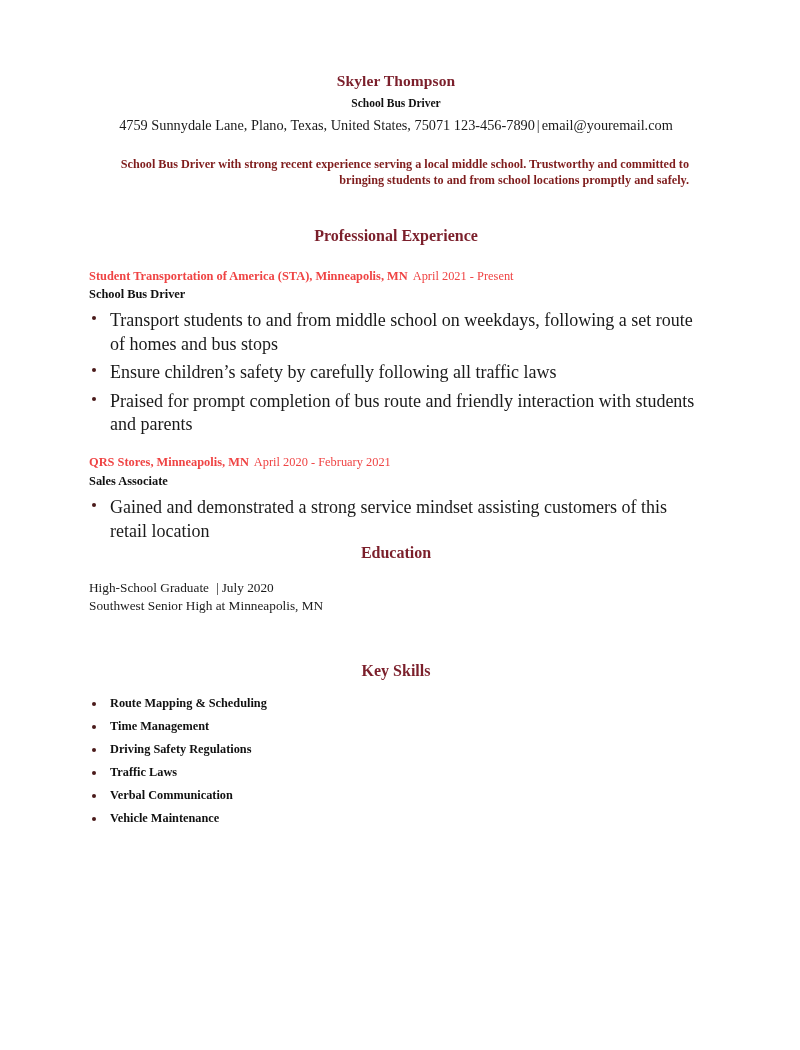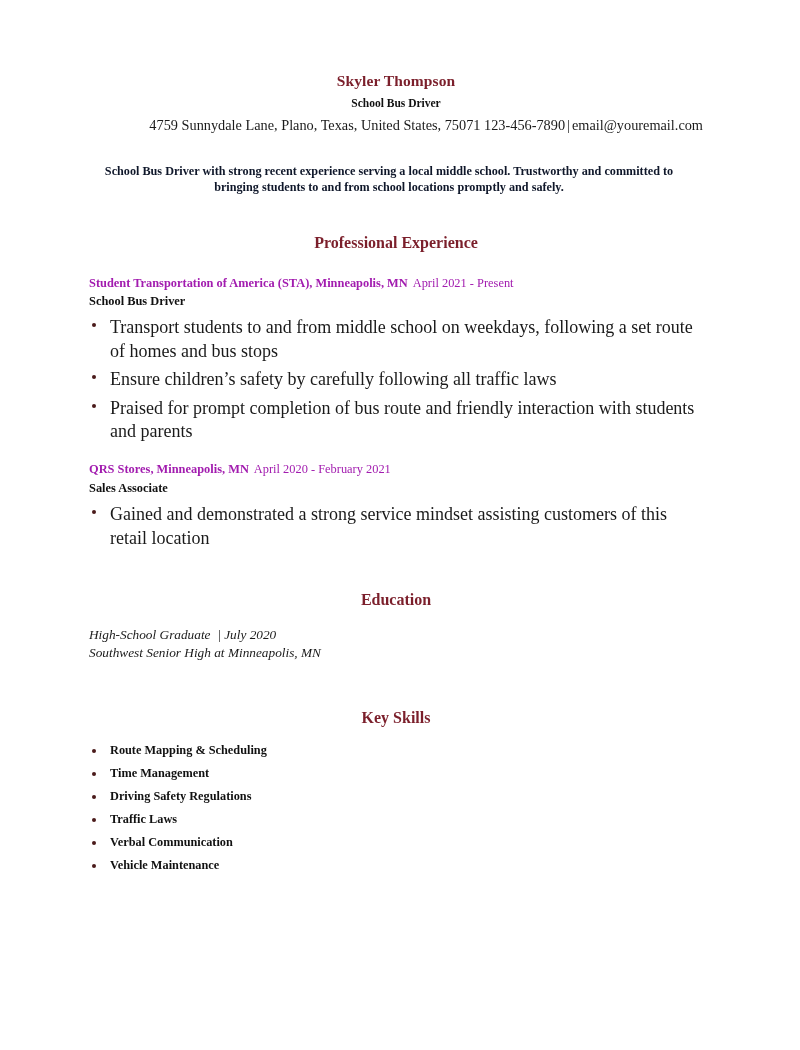--- a/index.html
+++ b/index.html
@@ -37,65 +37,65 @@
   }
   .headline {
     text-align: center;
     color: #111111;
     font-weight: bold;
     font-size: 11.5px;
     margin-top: 6px;
     line-height: 1.2;
   }
   .contact {
-    text-align: right;
+    text-align: center;
     color: #1a1a1a;
     font-size: 14.3px;
     font-weight: normal;
     margin-top: 7px;
     line-height: 1.25;
     white-space: nowrap;
   }
   .contact .sep {
     padding: 0 2px;
     color: #1a1a1a;
   }
 
   
   .summary {
-    margin-top: 28px;
+    margin-top: 21px;
     font-size: 12.2px;
     font-weight: bold;
     line-height: 1.32;
-    color: #0f172a;
-    text-align: center;
+    color: #7f1d1d;
+    text-align: right;
     width: 600px;
   }
 
   
   .section-heading {
     text-align: center;
     color: #7b1f2b;
     font-weight: bold;
     font-size: 16px;
     line-height: 1.2;
   }
   .sec-exp   { margin-top: 38px; }
-  .sec-edu   { margin-top: 40px; }
+  .sec-edu   { }
   .sec-skill { margin-top: 46px; }
 
   
   .job { margin-top: 0; }
   .job-first { margin-top: 22px; }
   .job-next  { margin-top: 18px; }
 
   .job-line {
     font-size: 12.4px;
     line-height: 1.3;
-    color: #a21caf;
+    color: #ef4444;
   }
   .job-company {
     font-weight: bold;
   }
   .job-dates {
     font-weight: normal;
     padding-left: 5px;
   }
   .job-title {
     font-size: 12.4px;
@@ -125,21 +125,21 @@
     left: 3px;
     top: 7px;
     width: 4px;
     height: 4px;
     border-radius: 50%;
     background: #4a1a1a;
   }
   .b-wide { width: 600px; }
 
   
-  .edu-block { margin-top: 17px; font-style: italic; }
+  .edu-block { margin-top: 17px; }
   .edu-line {
     font-size: 13.3px;
     line-height: 1.33;
     color: #1a1a1a;
     font-weight: normal;
   }
   .edu-line .pipe { padding: 0 3px 0 7px; }
 
   
   ul.skills {

